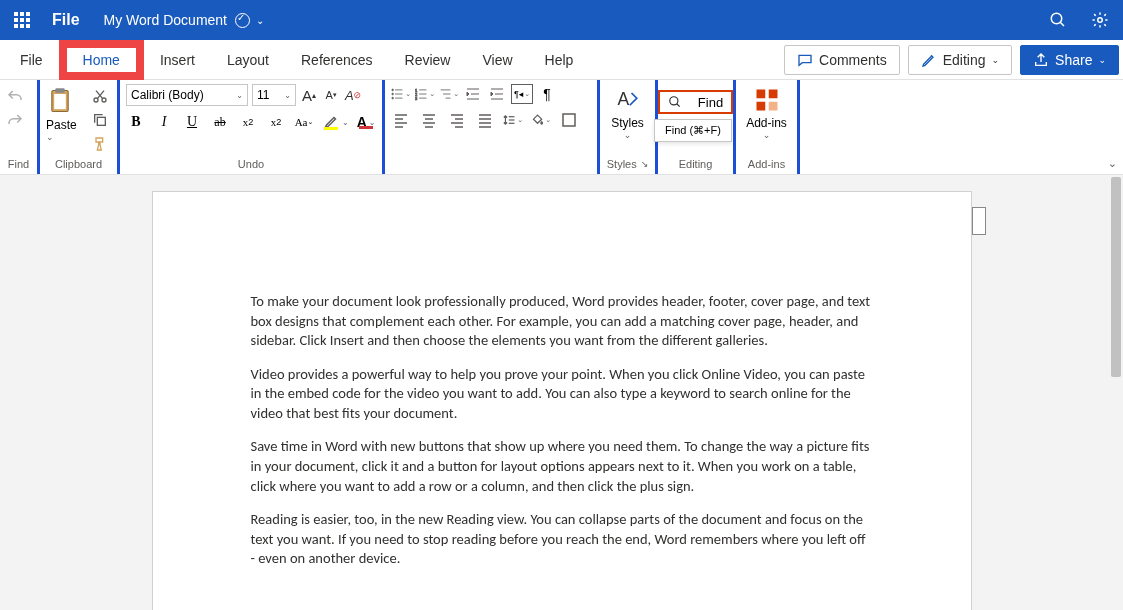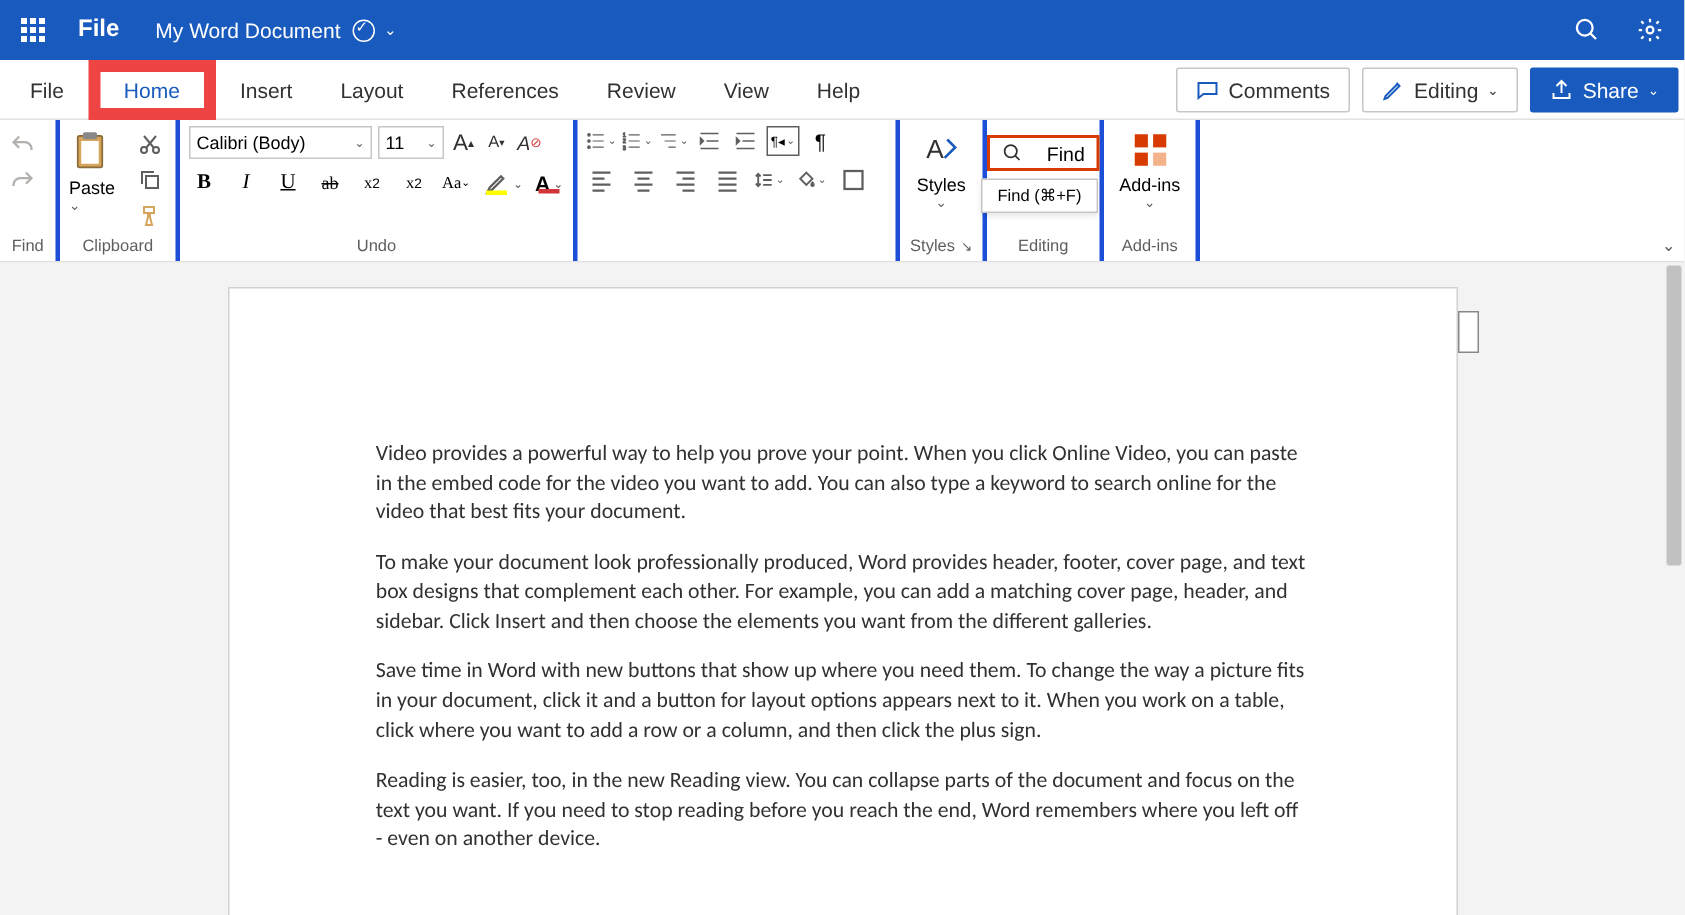--- a/index.html
+++ b/index.html
@@ -403,21 +403,21 @@
     <div class="group-label">Add-ins</div>
   </div>
 
 
   <div class="collapse-chev">⌄</div>
 </div>
 
 <div class="docarea">
   <div class="page">
     <div class="page-tab"></div>
+    <p>To make your document look professionally produced, Word provides header, footer, cover page, and text box designs that complement each other. For example, you can add a matching cover page, header, and sidebar. Click Insert and then choose the elements you want from the different galleries.</p>
     <p>Video provides a powerful way to help you prove your point. When you click Online Video, you can paste in the embed code for the video you want to add. You can also type a keyword to search online for the video that best fits your document.</p>
-    <p>To make your document look professionally produced, Word provides header, footer, cover page, and text box designs that complement each other. For example, you can add a matching cover page, header, and sidebar. Click Insert and then choose the elements you want from the different galleries.</p>
     <p>Save time in Word with new buttons that show up where you need them. To change the way a picture fits in your document, click it and a button for layout options appears next to it. When you work on a table, click where you want to add a row or a column, and then click the plus sign.</p>
     <p>Reading is easier, too, in the new Reading view. You can collapse parts of the document and focus on the text you want. If you need to stop reading before you reach the end, Word remembers where you left off - even on another device.</p>
   </div>
 </div>
 <div class="scrollbar-track">
   <div class="scrollbar-thumb"></div>
 </div>
 
 </body></html>

